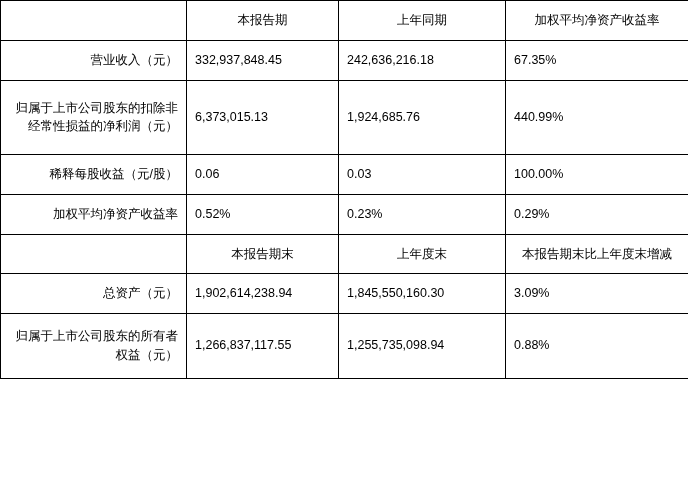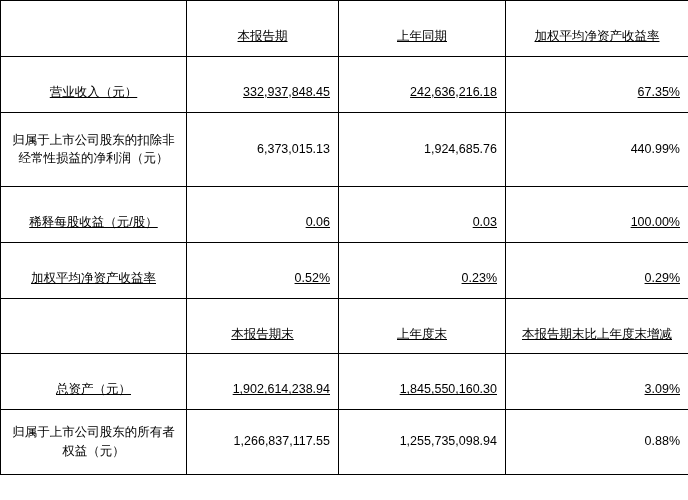--- a/index.html
+++ b/index.html
@@ -36,30 +36,29 @@
   col.c-label { width: 186px; }
   col.c-a { width: 152px; }
   col.c-b { width: 167px; }
   col.c-c { width: 183px; }
 
   .hdr {
     text-align: center;
     font-weight: normal;
   }
   .lbl {
-    text-align: center;
+    text-align: right;
   }
   .num {
-    text-align: right;
   }
   tr.head-row td {
     text-align: center;
   }
   
-  tr.r-tall td { padding-top: 26px; padding-bottom: 10px; text-decoration: underline; }
+  tr.r-tall td { padding-top: 10px; padding-bottom: 10px; }
   tr.r-xtall td { padding-top: 18px; padding-bottom: 18px; }
   tr.r-mid td { padding-top: 13px; padding-bottom: 13px; }
 </style>
 </head>
 <body>
 
 <div class="sheet">
   <table class="fin">
     <colgroup>
       <col class="c-label">

